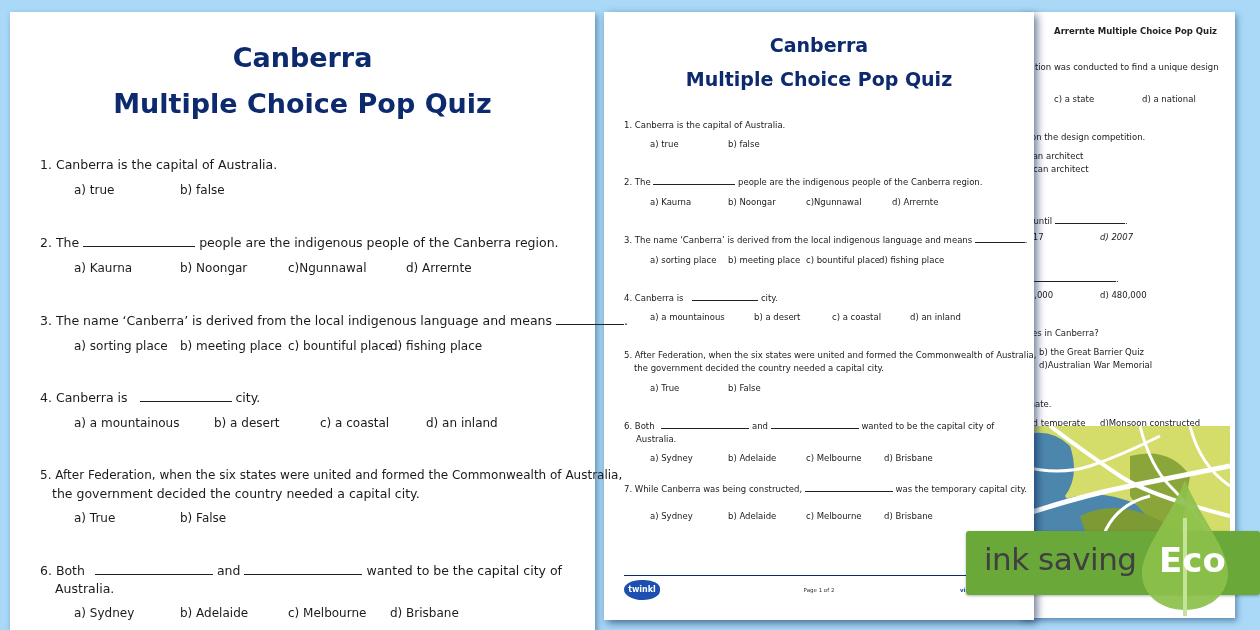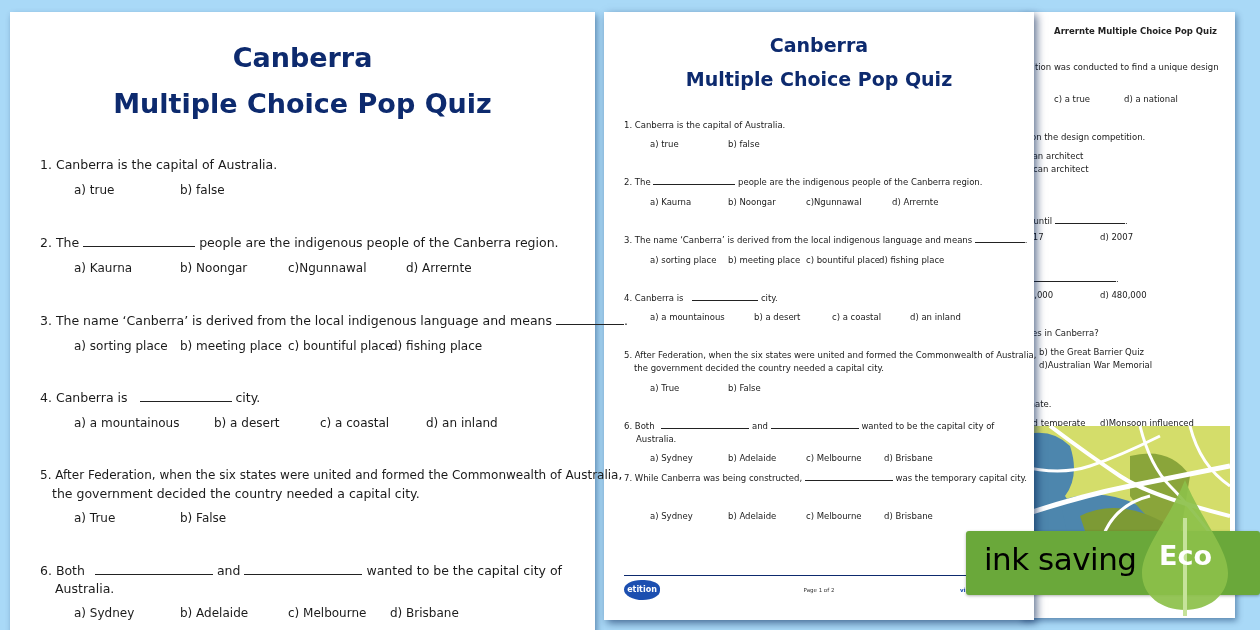--- a/index.html
+++ b/index.html
@@ -58,60 +58,60 @@
     position: absolute; left: 1020px; top: 426px; width: 210px; height: 120px;
     background: #d7df6b; overflow: hidden; z-index: 1;
   }
   .eco {
     position: absolute; left: 966px; top: 531px; width: 294px; height: 64px; z-index: 5;
     background: #6aa83a; border-radius: 3px;
     box-shadow: 0 1px 3px rgba(0,0,0,0.3);
   }
   .eco-text {
     position: absolute; left: 18px; top: 10px; font-family: "DejaVu Sans", sans-serif;
-    font-size: 31px; color: #000000; letter-spacing: -0.5px; text-align: right;
+    font-size: 31px; color: #404040; letter-spacing: -0.5px; text-align: right;
   }
   .leaf {
     position: absolute; left: 1140px; top: 478px; width: 90px; height: 140px; z-index: 6;
   }
   .leaf-text {
     position: absolute; left: 1159px; top: 540px; z-index: 7;
-    font-size: 27px; font-weight: bold; color: #fff;
+    font-size: 34px; font-weight: bold; color: #fff;
   }
 </style>
 </head>
 <body>
 
 <div id="page3" class="page">
   <div class="clip">
     <div class="hdr">Arrernte Multiple Choice Pop Quiz</div>
     <div class="q" style="top:50px;left:4px;">etition was conducted to find a unique design</div>
-    <div class="opt" style="top:82px;left:34px;">c) a true</div>
-    <div class="opt" style="top:82px;left:104px;text-align:center;">d) a national</div>
+    <div class="opt" style="top:82px;left:34px;">c) a state</div>
+    <div class="opt" style="top:82px;left:122px;text-align:center;">d) a national</div>
     <div class="q" style="top:120px;left:4px;">won the design competition.</div>
     <div class="opt" style="top:139px;left:2px;">pean architect</div>
     <div class="opt" style="top:152px;left:2px;">erican architect</div>
     <div class="q" style="top:202px;left:2px;">
       <span>ra until</span>
       <span class="blank" style="width:70px;"></span>.
     </div>
     <div class="opt" style="top:220px;left:2px;">1917</div>
-    <div class="opt" style="top:220px;left:80px;">d) 2007</div>
+    <div class="opt" style="top:220px;left:80px;font-style:italic;">d) 2007</div>
     <div class="q" style="top:260px;left:2px;">
       <span>ly</span>
       <span class="blank" style="width:84px;"></span>.
     </div>
     <div class="opt" style="top:278px;left:-2px;">300,000</div>
     <div class="opt" style="top:278px;left:80px;">d) 480,000</div>
     <div class="q" style="top:316px;left:2px;">sites in Canberra?</div>
     <div class="opt" style="top:335px;left:19px;">b) the Great Barrier Quiz</div>
     <div class="opt" style="top:348px;left:19px;">d)Australian War Memorial</div>
     <div class="q" style="top:387px;left:2px;">limate.</div>
     <div class="opt" style="top:406px;left:2px;">and temperate</div>
-    <div class="opt" style="top:406px;left:80px;">d)Monsoon influenced</div>
+    <div class="opt" style="top:406px;left:80px;">d)Monsoon constructed</div>
   </div>
 </div>
 
 <div class="map">
   <svg width="210" height="120" viewBox="0 0 210 120">
     <rect width="210" height="120" fill="#d4dd6a"></rect>
     <path d="M0 10 Q30 0 50 20 Q60 50 45 70 Q60 90 40 120 L0 120 Z" fill="#4d86ad"></path>
     <path d="M40 75 Q80 60 120 80 Q140 95 120 120 L50 120 Z" fill="#4d86ad"></path>
     <path d="M110 30 Q150 20 170 50 L160 110 Q130 100 110 70 Z" fill="#8aa53a"></path>
     <path d="M60 90 Q100 70 150 100 L150 120 L70 120 Z" fill="#7d9a35"></path>
@@ -172,32 +172,32 @@
     <span>and</span>
     <span class="blank" style="width:88px;"></span>
     <span>wanted to be the capital city of</span>
   </div>
   <div class="q" style="top:422px;left:32px;">Australia.</div>
   <div class="opt" style="top:441px;left:46px;">a) Sydney</div>
   <div class="opt" style="top:441px;left:124px;">b) Adelaide</div>
   <div class="opt" style="top:441px;left:202px;">c) Melbourne</div>
   <div class="opt" style="top:441px;left:280px;">d) Brisbane</div>
 
-  <div class="q" style="top:461px;left:20px;text-align:center;">
+  <div class="q" style="top:472px;left:20px;text-align:center;">
     <span>7. While Canberra was being constructed,</span>
     <span class="blank" style="width:88px;"></span>
     <span>was the temporary capital city.</span>
   </div>
   <div class="opt" style="top:499px;left:46px;">a) Sydney</div>
   <div class="opt" style="top:499px;left:124px;">b) Adelaide</div>
   <div class="opt" style="top:499px;left:202px;">c) Melbourne</div>
   <div class="opt" style="top:499px;left:280px;">d) Brisbane</div>
 
   <div class="footer-line"></div>
-  <div class="twinkl-logo">etition</div>
+  <div class="twinkl-logo">twinkl</div>
   <div class="page-num">Page 1 of 2</div>
   <div class="visit">visit twinkl</div>
 </div>
 
 <div id="page1" class="page">
   <div class="title title1">Canberra</div>
   <div class="title title2">Multiple Choice Pop Quiz</div>
 
   <div class="q" style="top:145px;left:30px;">1. Canberra is the capital of Australia.</div>
   <div class="opt" style="top:171px;left:64px;">a) true</div>

